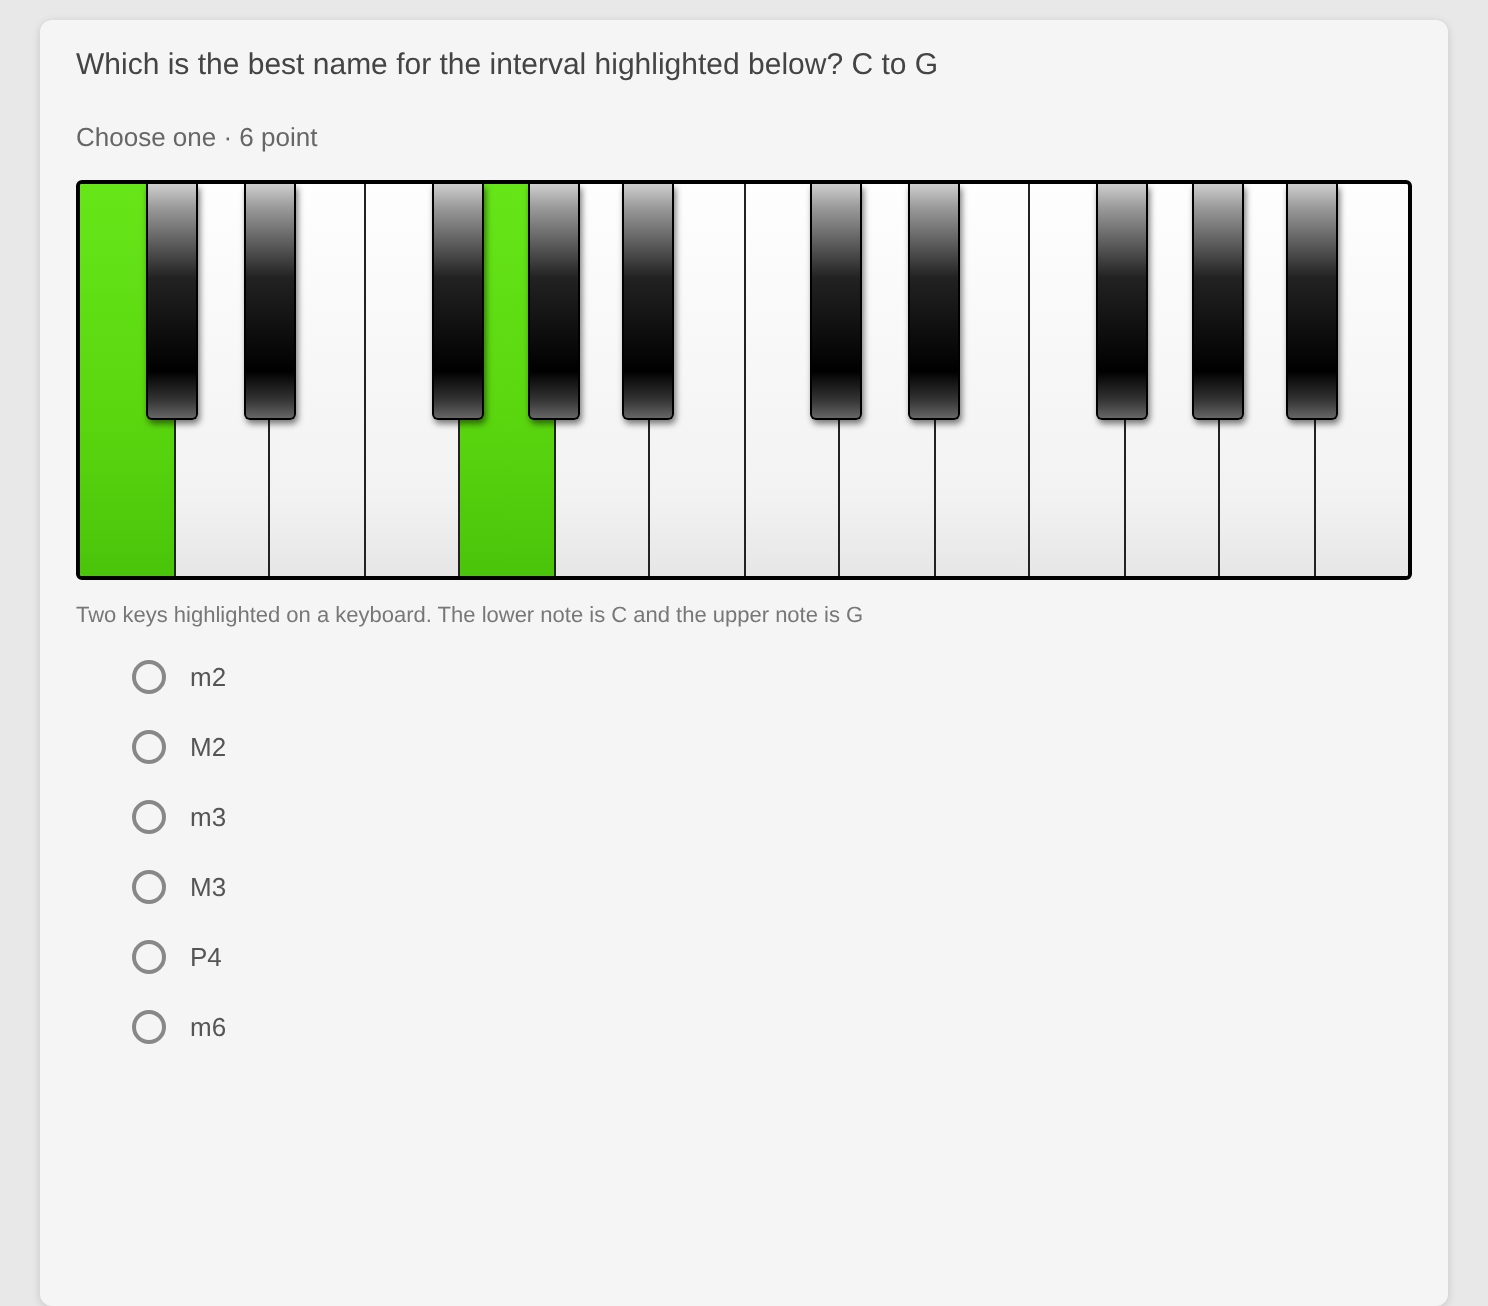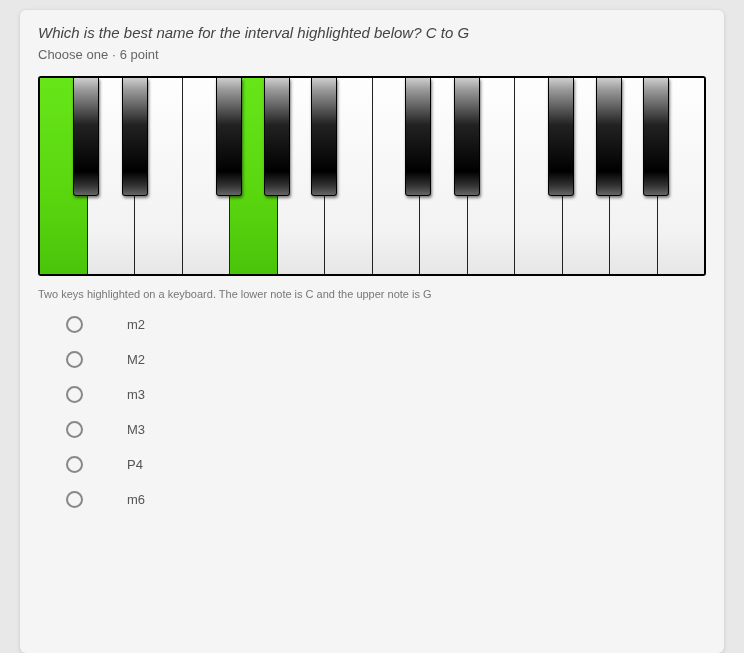--- a/index.html
+++ b/index.html
@@ -15,22 +15,21 @@
       background: #f5f5f5;
       border-radius: 6px;
       padding: 14px 18px 0 18px;
       box-shadow: 0 1px 4px rgba(0,0,0,.15);
       height: 100%;
       overflow: hidden;
     }
     .question {
       font-size: 15px;
       color: #444;
-      margin-bottom: 6px;
-      font-style: italic;
+      margin-bottom: 20px;
     }
     .instruction {
       font-size: 13px;
       color: #666;
       margin-bottom: 14px;
     }
     .keyboard-wrap {
       display:flex;
       justify-content:center;
     }
@@ -76,21 +75,20 @@
       margin: 4px 0 16px 0;
     }
     .options {
       padding-left: 28px;
     }
     .option {
       display: flex;
       align-items: center;
       margin-bottom: 18px;
       cursor: pointer;
-      gap: 32px;
     }
     .radio {
       width: 17px;
       height: 17px;
       border: 2px solid #888;
       border-radius: 50%;
       margin-right: 12px;
       flex-shrink: 0;
     }
     .option-label {

